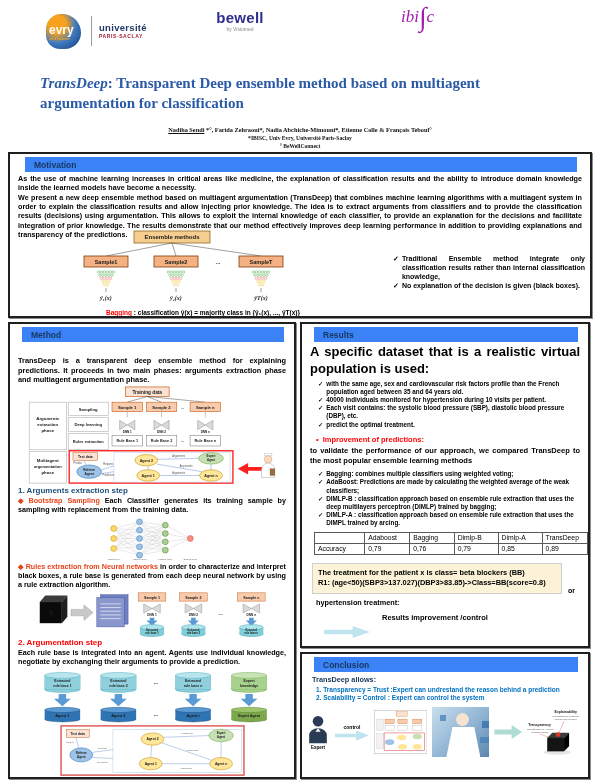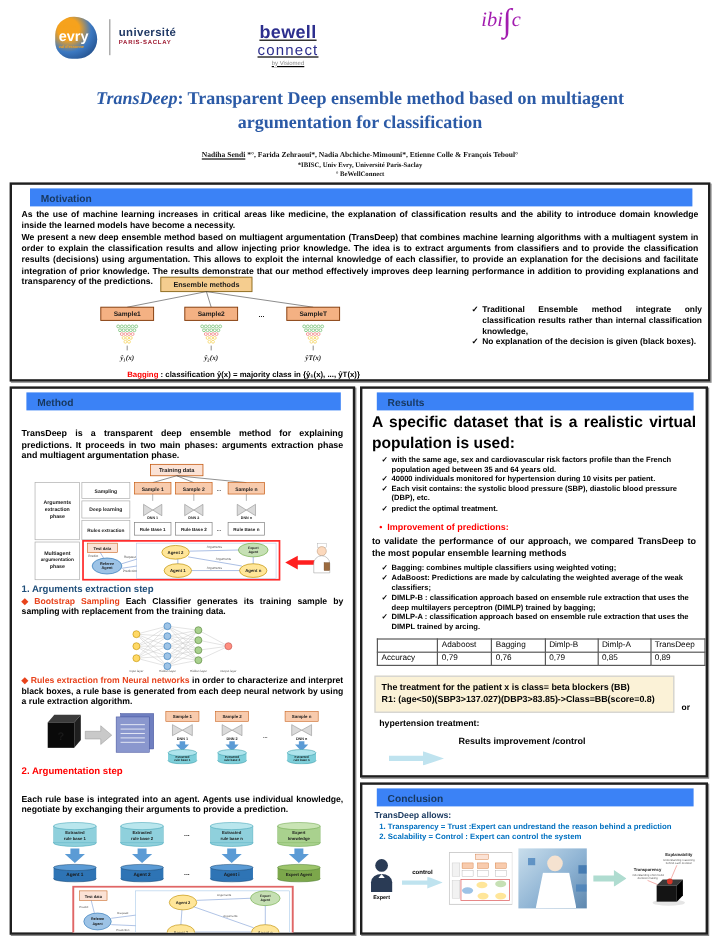--- a/index.html
+++ b/index.html
@@ -33,31 +33,30 @@
       <div style="position:absolute;left:4px;top:8px;font-size:4px;font-weight:700;color:#F6A21D;">université</div>
       <div style="position:absolute;left:5px;top:12px;font-size:12px;font-weight:800;color:#fff;">evry</div>
       <div style="position:absolute;left:5px;top:26px;font-size:3.2px;font-weight:700;color:#F6A21D;">val d'essonne</div>
     </div>
     <div style="width:1px;height:30px;background:#9a9a9a;"></div>
     <div style="line-height:1;">
       <div style="font-size:9.5px;font-weight:700;color:#1F3864;letter-spacing:.3px;">université</div>
       <div style="font-size:5px;font-weight:700;color:#9E1B32;letter-spacing:.6px;margin-top:1.5px;">PARIS-SACLAY</div>
     </div>
   </div>
-  <div style="position:absolute;left:0;right:0;top:20px;text-align:center;line-height:1;text-decoration:underline;">
+  <div style="position:absolute;left:0;right:0;top:10px;text-align:center;line-height:1;">
     <div style="font-size:15px;font-weight:800;color:#2D2F8E;letter-spacing:.3px;">bewell</div>
-    <div style="font-size:12.5px;font-weight:500;color:#2D2F8E;letter-spacing:1px;margin-top:1px;">connect</div>
     <div style="font-size:5px;color:#8a8a8a;margin-top:2px;">by Visiomed</div>
   </div>
   <div class="serif" style="position:absolute;right:46px;top:2px;font-style:italic;font-size:17px;color:#a21caf;">
     <span>ibi</span><span style="font-size:27px;font-style:normal;vertical-align:-4px;">∫</span><span>c</span>
   </div>
 </div>
 
-<div class="serif" style="position:absolute;left:40px;top:74px;width:520px;text-align:center;font-size:15px;font-weight:700;color:#2B5AA6;line-height:1.3;">
+<div class="serif" style="position:absolute;left:40px;top:74px;width:520px;font-size:15px;font-weight:700;color:#2B5AA6;line-height:1.3;">
   <span style="font-style:italic;">TransDeep</span><span>: Transparent Deep ensemble method based on multiagent argumentation for classification</span>
 </div>
 <div class="serif" style="position:absolute;left:0;top:126px;width:600px;text-align:center;font-size:6.3px;font-weight:700;color:#111;">
   <span style="text-decoration:underline;">Nadiha Sendi</span><span> *°, Farida Zehraoui*, Nadia Abchiche-Mimouni*, Etienne Colle &amp; François Teboul°</span>
 </div>
 <div class="serif" style="position:absolute;left:0;top:135px;width:600px;text-align:center;font-size:5.6px;font-weight:700;color:#111;">*IBISC, Univ Evry, Université Paris-Saclay</div>
 <div class="serif" style="position:absolute;left:0;top:142.5px;width:600px;text-align:center;font-size:5.6px;font-weight:700;color:#111;">° BeWellConnect</div>
 
 <div class="sec" style="left:8px;top:152px;width:584px;height:166px;">
   <div class="bar">Motivation</div>
@@ -273,21 +272,21 @@
       <polygon points="235.5,29 240.5,29 240.5,32 244,32 238,38 232,32 235.5,32" fill="#5B9BD5"></polygon>
       <ellipse cx="238" cy="46.5" rx="13" ry="3" fill="#7ECFDA" stroke="#3A9AA8" stroke-width=".5"></ellipse>
       <rect x="225" y="39.5" width="26" height="7" fill="#7ECFDA"></rect>
       <ellipse cx="238" cy="39.5" rx="13" ry="3" fill="#AEE4EC" stroke="#3A9AA8" stroke-width=".5"></ellipse>
       <text x="238" y="44" class="t28" fill="#fff">Extracted</text>
       <text x="238" y="47.2" class="t28" fill="#fff">rule base n</text>
     </g>
   </svg>
 
   <div class="h-step red">2. Argumentation step</div>
-  <div class="jp" style="margin-top:14px;">Each rule base is integrated into an agent. Agents use individual knowledge, negotiate by exchanging their arguments to provide a prediction.</div>
+  <div class="jp" style="margin-top:1px;">Each rule base is integrated into an agent. Agents use individual knowledge, negotiate by exchanging their arguments to provide a prediction.</div>
 
   <svg width="248" height="56" viewBox="0 0 264 60" style="margin:1px auto 0;">
     <g>
       <ellipse cx="36" cy="24" rx="19" ry="3.2" fill="#8FD0DC" stroke="#44A6B8" stroke-width=".5"></ellipse>
         <rect x="17" y="9" width="38" height="15" fill="#8FD0DC" stroke="#44A6B8" stroke-width=".3"></rect>
         <ellipse cx="36" cy="9" rx="19" ry="3.2" fill="#B9E6ED" stroke="#44A6B8" stroke-width=".5"></ellipse>
       <text x="36" y="16.5" class="t38" fill="#fff">Extracted</text>
       <text x="36" y="21" class="t38" fill="#fff">rule base 1</text>
       <ellipse cx="96" cy="24" rx="19" ry="3.2" fill="#8FD0DC" stroke="#44A6B8" stroke-width=".5"></ellipse>
         <rect x="77" y="9" width="38" height="15" fill="#8FD0DC" stroke="#44A6B8" stroke-width=".3"></rect>

